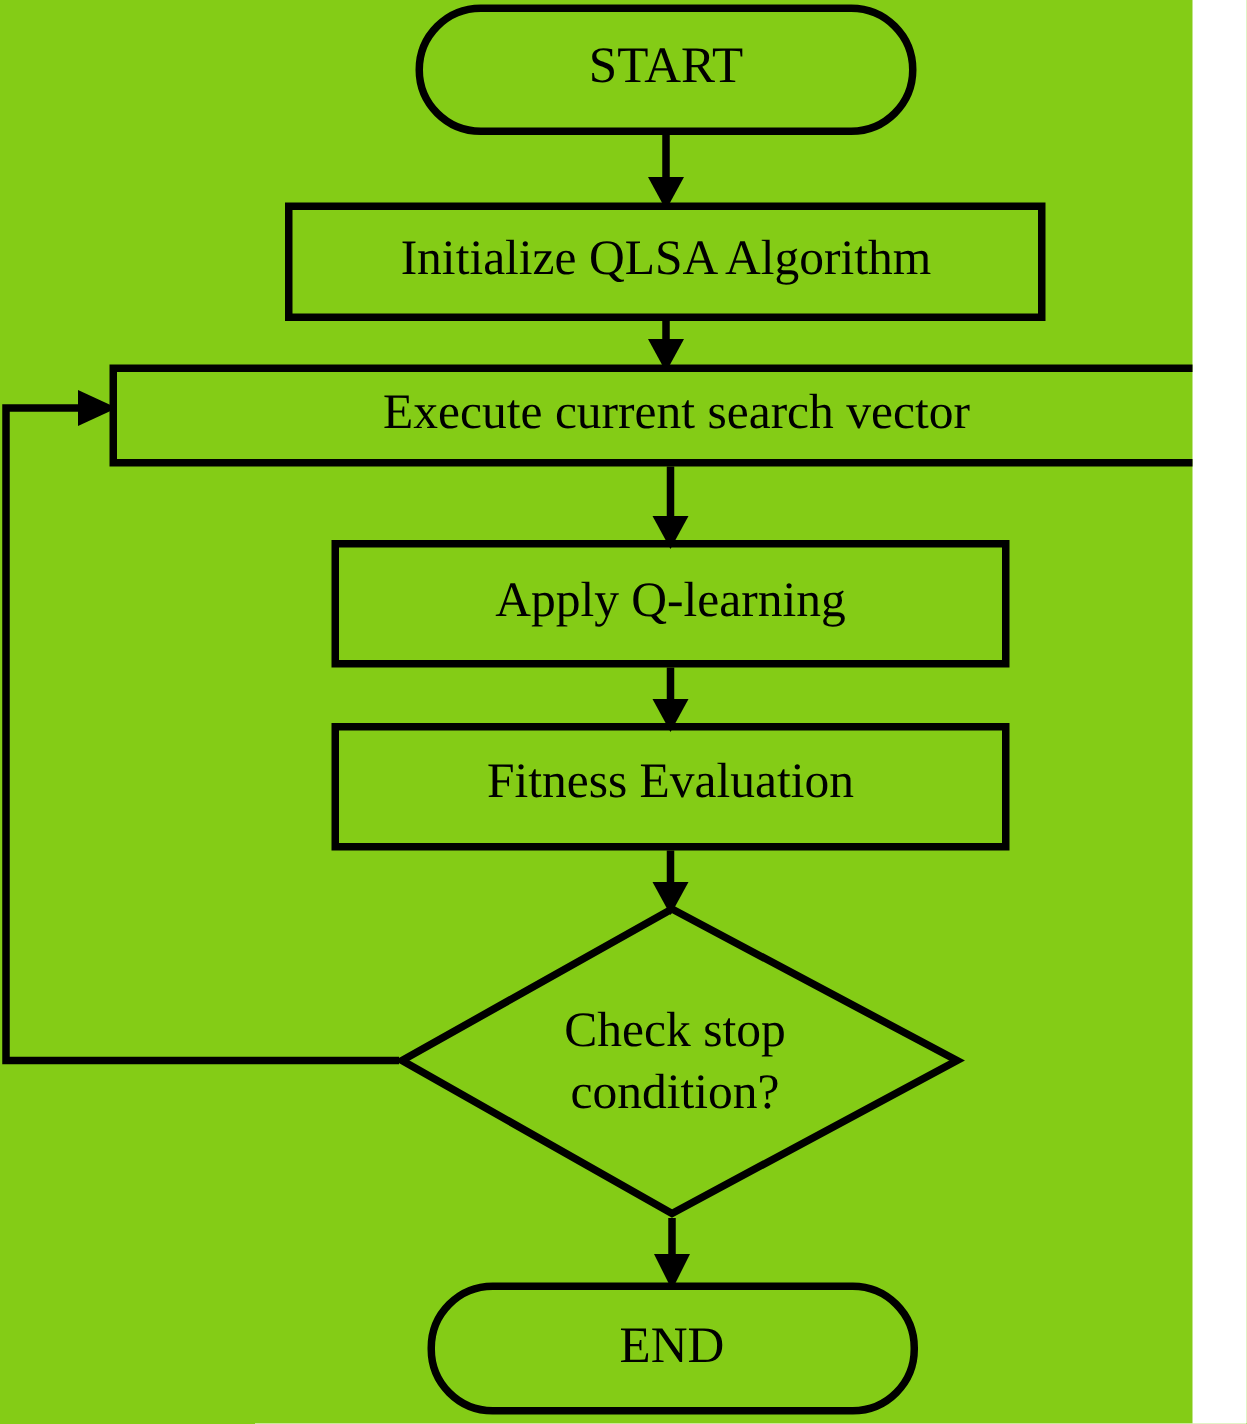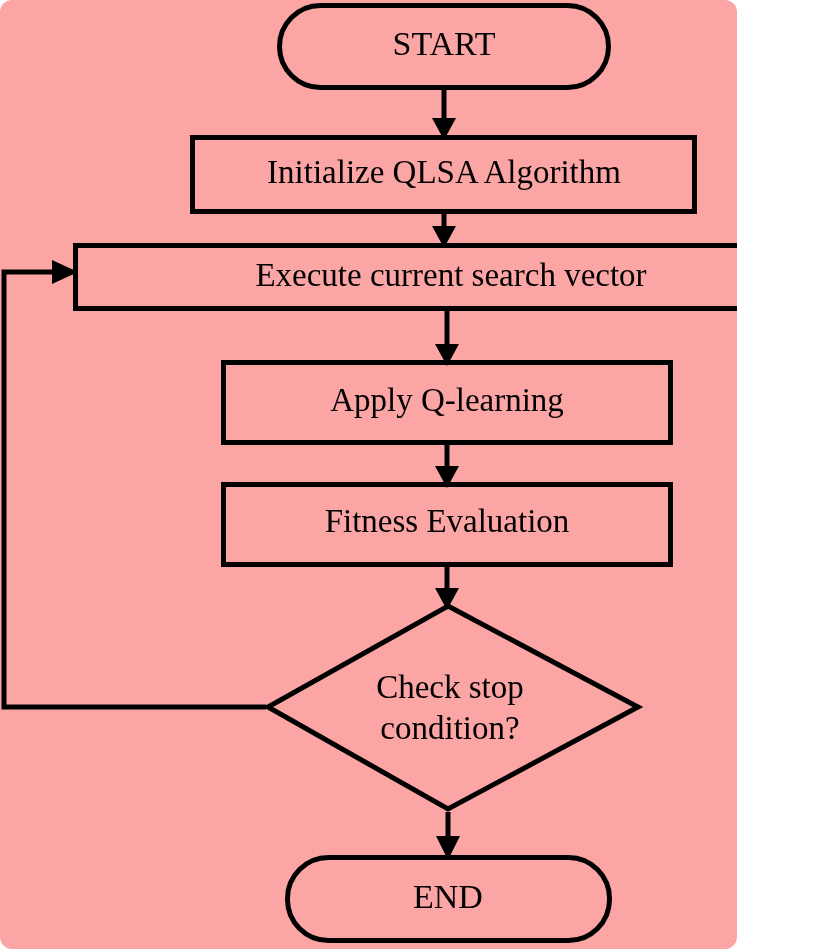--- a/index.html
+++ b/index.html
@@ -3,26 +3,25 @@
 <meta charset="utf-8">
 <title>QLSA Algorithm Flowchart</title>
 <style>
   html, body {
     margin: 0;
     padding: 0;
     background: #ffffff;
   }
   #canvas {
     position: relative;
-    width: 737px;
+    width: 795px;
     height: 949px;
-    background: #fca5a5;
+    background: #84cc16;
     overflow: hidden;
     font-family: "Liberation Serif", "DejaVu Serif", serif;
-    border-radius: 12px;
   }
   svg#flow {
     position: absolute;
     left: 0;
     top: 0;
     width: 831px;
     height: 949px;
   }
   .shape-fill { fill: #ffffff; }
   .shape-stroke { stroke: #000000; fill: none; }

